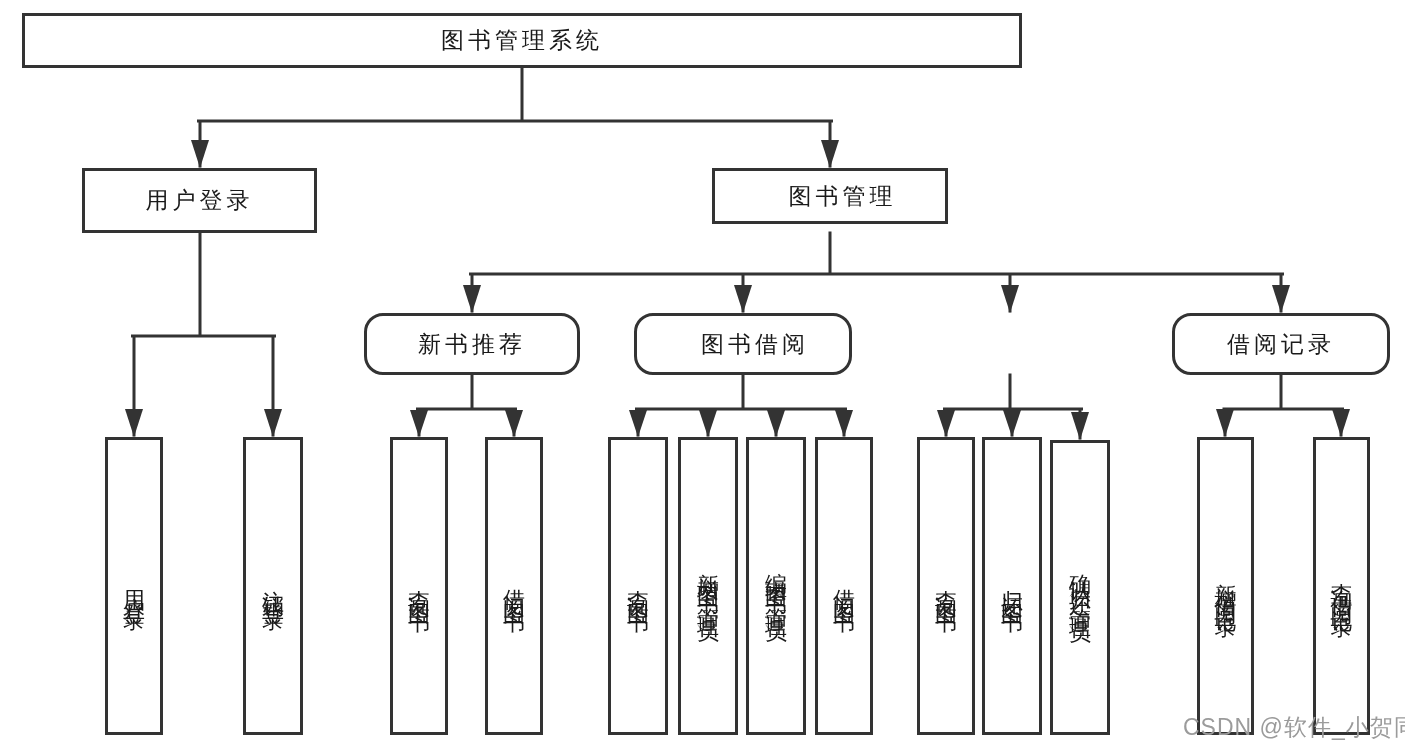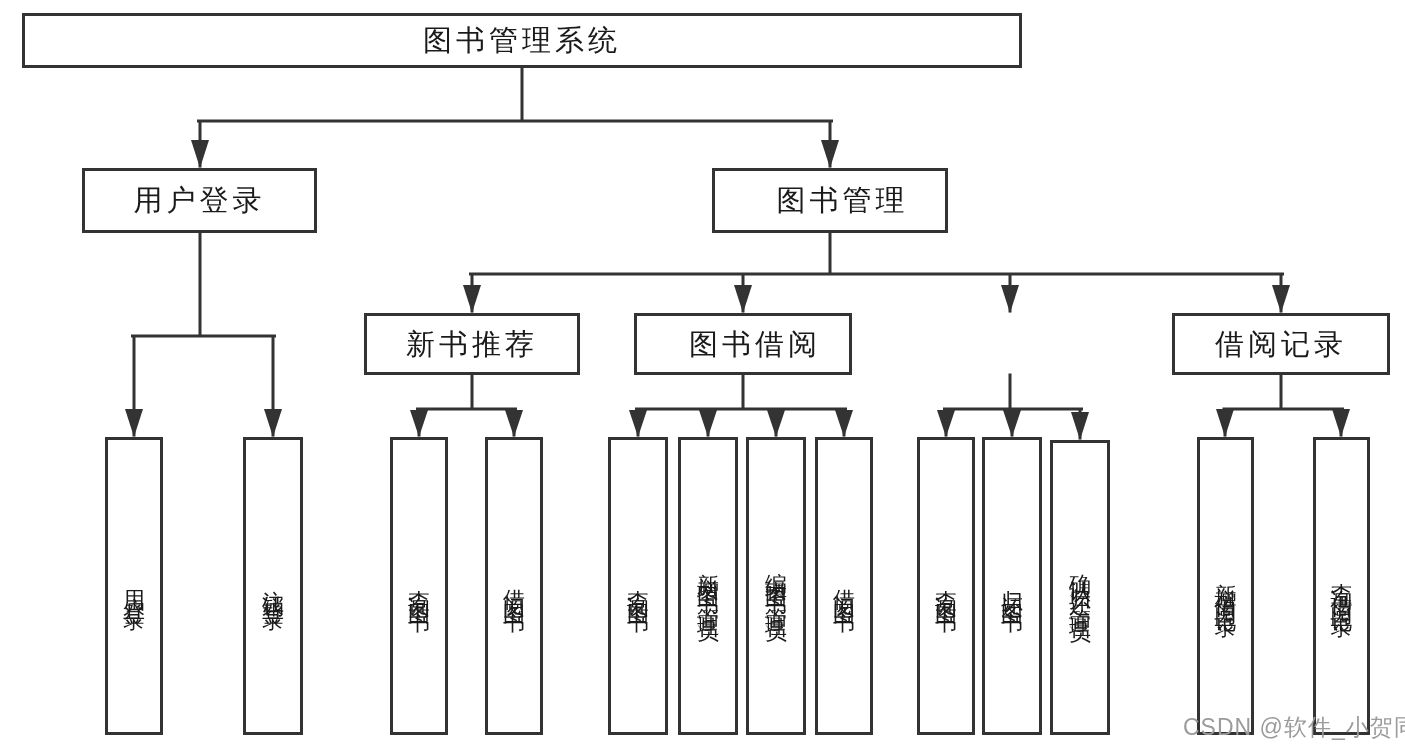--- a/index.html
+++ b/index.html
@@ -23,41 +23,41 @@
     position: absolute;
     background: #ffffff;
     border: 3px solid #333333;
     box-sizing: border-box;
     display: flex;
     align-items: center;
     justify-content: center;
     z-index: 2;
   }
   .hlabel {
-    font-size: 29px;
+    font-size: 23px;
     letter-spacing: 4px;
     color: #1a1a1a;
     white-space: nowrap;
     line-height: 1;
   }
   .vtext {
     writing-mode: vertical-rl;
     font-size: 22px;
     letter-spacing: 7px;
     color: #1a1a1a;
     line-height: 1;
     white-space: nowrap;
   }
   
   .n-root   { left: 22px;   top: 13px;  width: 1000px; height: 55px; }
   
   .n-login  { left: 82px;   top: 168px; width: 235px;  height: 65px; }
-  .n-mgmt   { left: 712px;  top: 168px; width: 236px;  height: 65px; padding-left: 25px; }
+  .n-mgmt   { left: 712px;  top: 168px; width: 236px;  height: 56px; padding-left: 25px; }
   
-  .l3       { top: 313px; height: 62px; }
+  .l3       { top: 313px; height: 62px; border-radius: 19px; }
   .n-newbook{ left: 364px;  width: 216px; }
   .n-borrow { left: 634px;  width: 218px; padding-left: 24px; }
   .n-current{ left: 902px;  width: 217px; }
   .n-record { left: 1172px; width: 218px; text-align: center; }
   
   .leaf     { top: 437px; height: 298px; }
   .lf-1  { left: 105px;  width: 58px; }
   .lf-2  { left: 243px;  width: 60px; }
   .lf-3  { left: 390px;  width: 58px; }
   .lf-4  { left: 485px;  width: 58px; }

